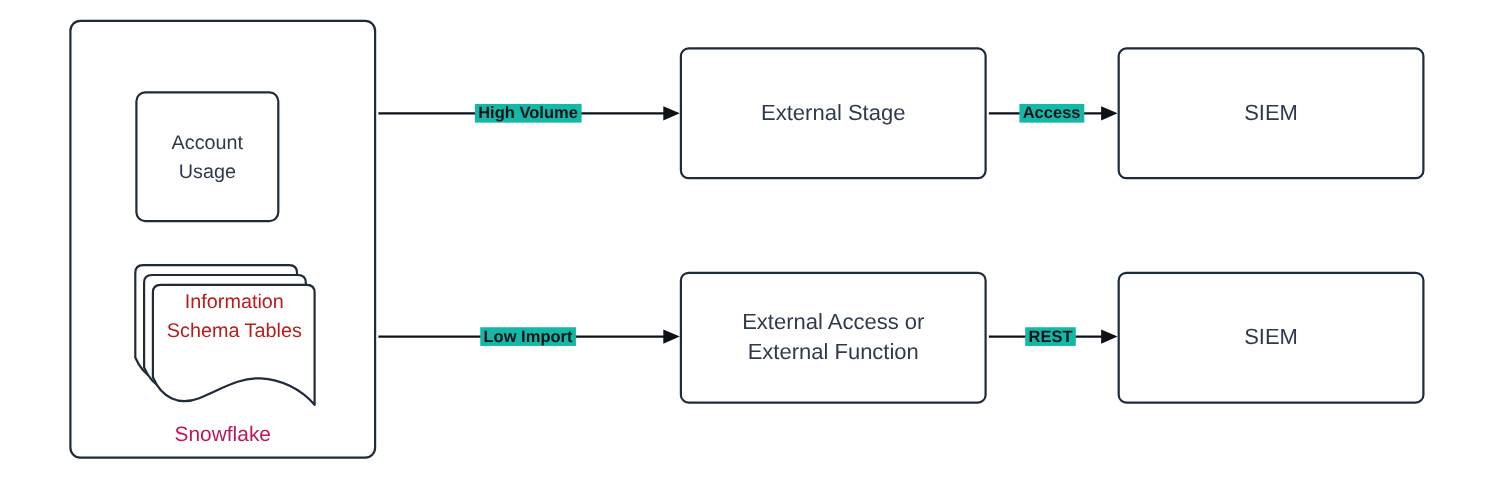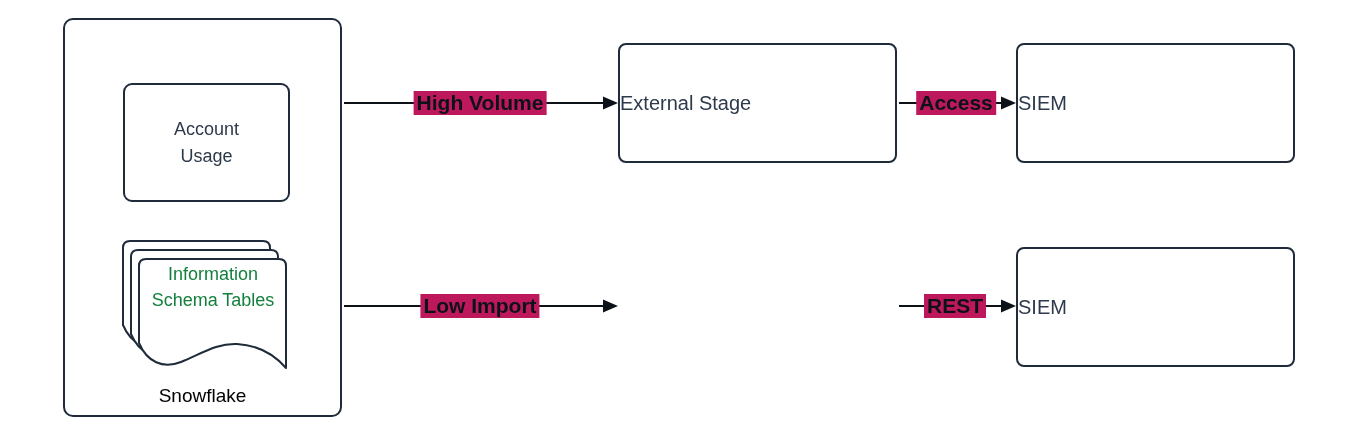--- a/index.html
+++ b/index.html
@@ -23,80 +23,80 @@
     height: 440px;
   }
   .node {
     position: absolute;
     box-sizing: border-box;
     border: 2px solid #1f2a3a;
     border-radius: 8px;
     background: #ffffff;
     display: flex;
     align-items: center;
-    justify-content: flex-start;
+    justify-content: center;
     text-align: center;
     color: #2e3a4c;
     font-size: 20px;
     line-height: 27px;
   }
   .node-snowflake {
     left: 63px;
     top: 18px;
     width: 279px;
     height: 399px;
     border-radius: 10px;
     align-items: flex-end;
   }
   .snowflake-label {
     position: absolute;
     left: 0;
     right: 0;
     bottom: 6px;
     text-align: center;
     font-size: 19px;
-    color: #000000;
+    color: #be185d;
   }
   .node-account-usage {
     left: 123px;
     top: 83px;
-    width: 167px;
+    width: 131px;
     height: 119px;
     border-radius: 9px;
     font-size: 18px;
     line-height: 27px;
     padding: 0 30px;
   }
   .doc-stack-svg {
     position: absolute;
     left: 118px;
     top: 236px;
     width: 174px;
     height: 142px;
   }
   .doc-stack-label {
     position: absolute;
     left: 147px;
     top: 261px;
     width: 132px;
     text-align: center;
-    color: #15803d;
+    color: #b91c1c;
     font-size: 18px;
     line-height: 26px;
   }
   .node-external-stage { left: 618px; top: 43px;  width: 279px; height: 120px; }
   .node-siem-top       { left: 1016px; top: 43px; width: 279px; height: 120px; }
   .node-external-access{ left: 618px; top: 247px; width: 279px; height: 120px; padding: 0 38px; }
   .node-siem-bottom    { left: 1016px; top: 247px; width: 279px; height: 120px; }
   .edge-label {
     position: absolute;
     transform: translate(-50%, -50%);
-    background: #be185d;
+    background: #14b8a6;
     color: #0d1219;
-    font-size: 21px;
+    font-size: 15px;
     font-weight: 700;
     padding: 0 3px;
     white-space: nowrap;
   }
   .el-high-volume { left: 480px; top: 103px; }
   .el-import      { left: 956px; top: 103px; }
   .el-low-volume  { left: 480px; top: 306px; }
   .el-rest        { left: 955px; top: 306px; text-align: center; }
 </style>
 </head>
@@ -141,20 +141,23 @@
   <div class="doc-stack-label">Information Schema Tables</div>
 
   <div class="node node-external-stage">
     <span>External Stage</span>
   </div>
 
   <div class="node node-siem-top">
     <span>SIEM</span>
   </div>
 
+  <div class="node node-external-access">
+    <span>External Access or External Function</span>
+  </div>
 
   <div class="node node-siem-bottom">
     <span>SIEM</span>
   </div>
 
   <span class="edge-label el-high-volume">High Volume</span>
   <span class="edge-label el-import">Access</span>
   <span class="edge-label el-low-volume">Low Import</span>
   <span class="edge-label el-rest">REST</span>
 

